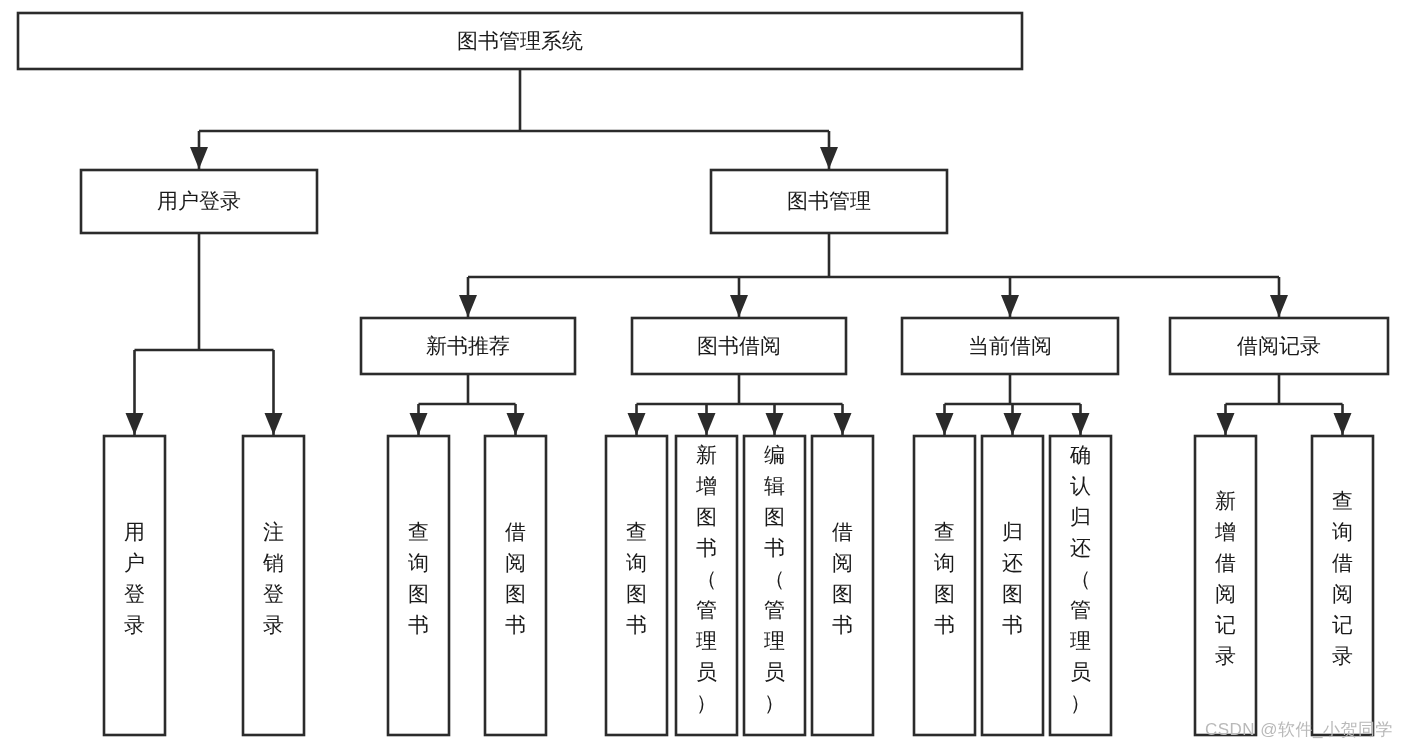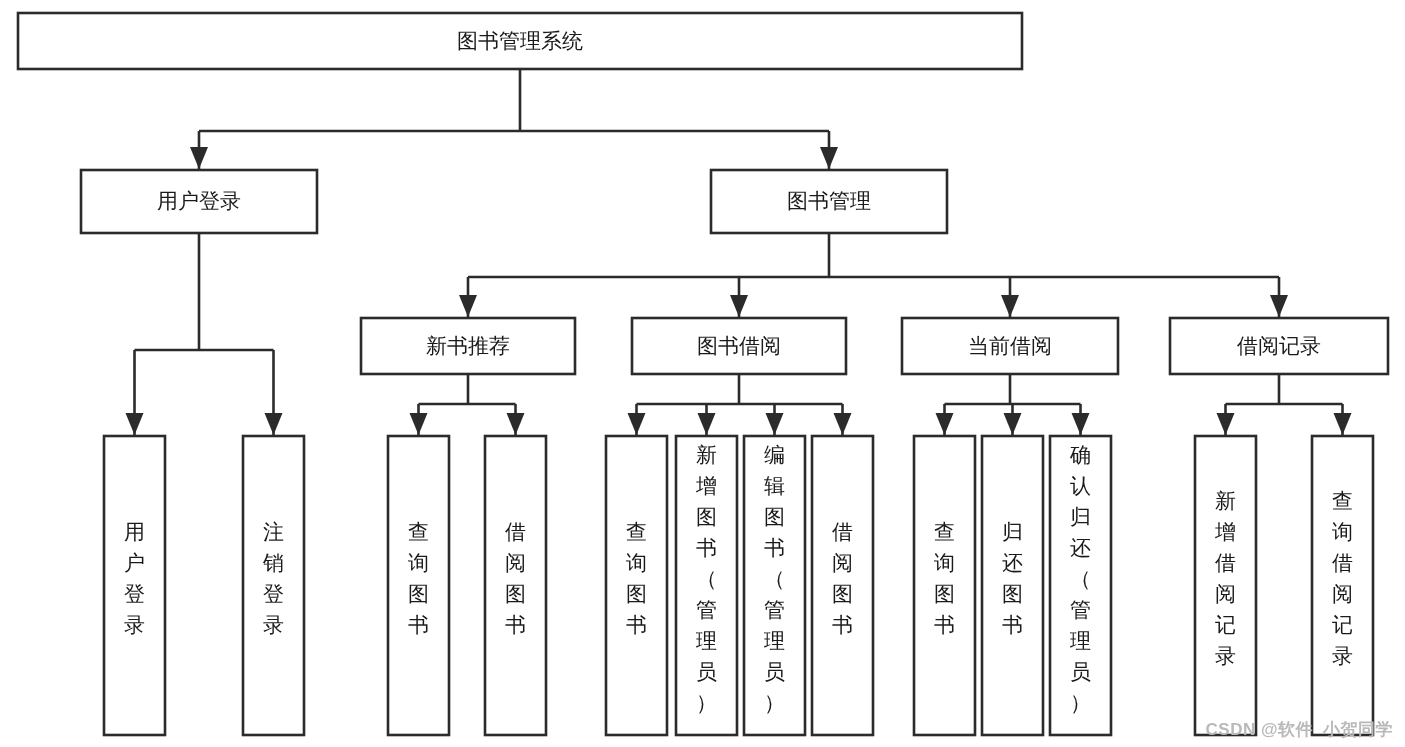--- a/index.html
+++ b/index.html
@@ -58,21 +58,20 @@
   .watermark {
     position: absolute;
     right: 12px;
     bottom: 6px;
     font-family: "Liberation Sans", "DejaVu Sans", sans-serif;
     font-size: 17px;
     color: #b9b9b9;
     letter-spacing: 0.5px;
     white-space: nowrap;
     user-select: none;
-    font-weight: bold;
   }
 </style>
 </head>
 <body>
 
 <div id="diagram-root">
   <svg class="tree-svg" viewBox="0 0 1405 747">
     <g id="connectors-layer">
         <line x1="520" y1="69" x2="520" y2="131" class="connector"></line>
         <line x1="199" y1="131" x2="829" y2="131" class="connector"></line>

